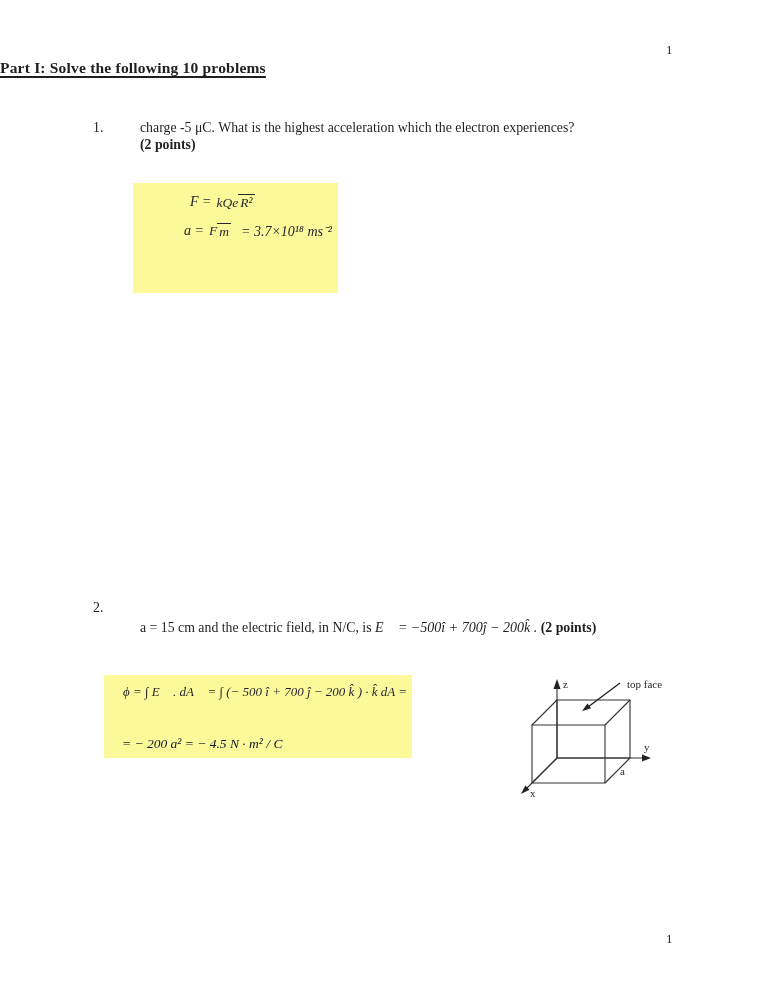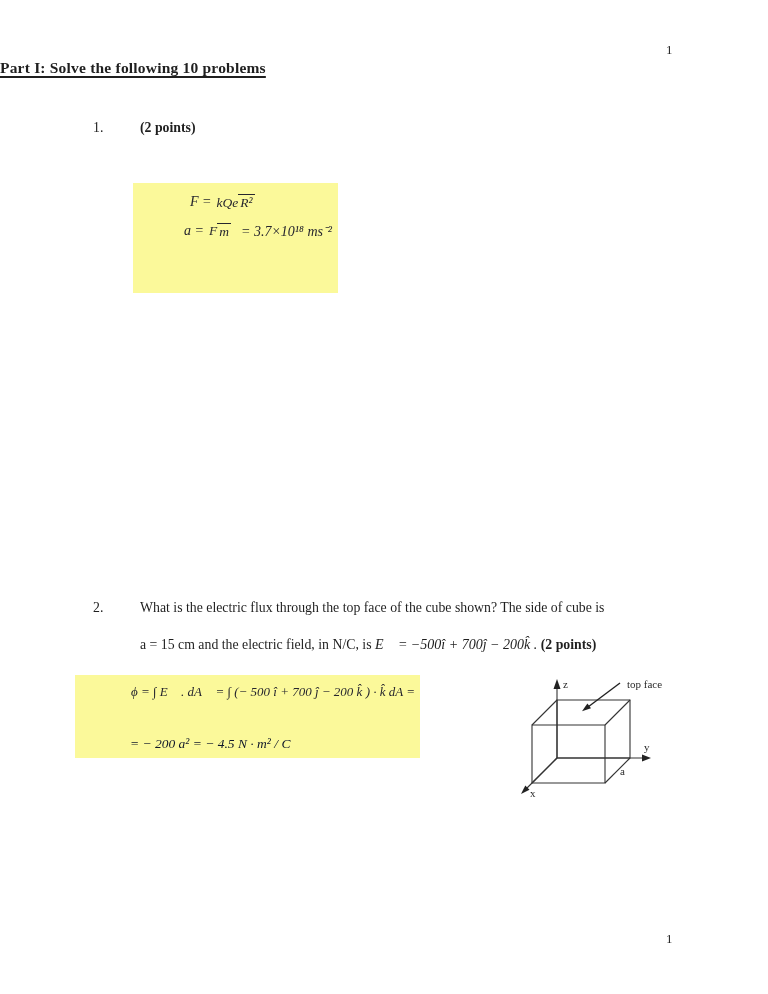--- a/index.html
+++ b/index.html
@@ -25,21 +25,21 @@
     letter-spacing:0.2px;
   }
 
   .problem { position:absolute; display:flex; font-size:13.8px; line-height:16.6px; }
   .problem .pnum { width:47px; flex-shrink:0; }
   .problem .ptext { width:560px; }
   .bold { font-weight:bold; }
 
   .highlight { position:absolute; background:#fbf99a; }
   .box1 { left:133px; top:183px; width:205px; height:110px; }
-  .box2 { left:75px;  top:675px; width:308px; height:83px;padding-left:37px; }
+  .box2 { left:104px;  top:675px; width:308px; height:83px; }
 
   .f-row { display:flex; align-items:center; font-style:italic; font-size:14px; color:#26262e; }
   .f-row1 { margin:11px 0 0 57px; }
   .f-row2 { margin:11px 0 0 51px; }
   .f-row .gap { margin-left:5px; }
   .frac {
     display:inline-flex; flex-direction:row; align-items:center;
     line-height:1.12; margin:0 5px; font-size:13.5px; text-align:center;
   }
   .frac .den { border-top:1.2px solid #26262e; padding:0 2px; }
@@ -62,20 +62,21 @@
 
   <div class="pageno top">1</div>
 
   <div class="title-wrap">
     <span class="title-text">Part I: Solve the following 10 problems</span>
   </div>
 
   <div class="problem p1">
     <div class="pnum">1.</div>
     <div class="ptext">
+      <div>charge -5 μC. What is the highest acceleration which the electron experiences?</div>
       <div class="bold">(2 points)</div>
     </div>
   </div>
 
   <div class="highlight box1" style="background: rgb(251, 249, 154);">
     <div class="f-row f-row1">
       <span>F =</span>
       <span class="frac">
         <span class="num">kQe</span>
         <span class="den">R²</span>
@@ -87,21 +88,20 @@
         <span class="num">F</span>
         <span class="den">m</span>
       </span>
       <span class="gap">= 3.7×10¹⁸ ms⁻²</span>
     </div>
   </div>
 
   <div class="problem p2">
     <div class="pnum">2.</div>
     <div class="ptext">
-      <div>What is the electric flux through the top face of the cube shown? The side of cube is</div>
       <div class="mathline">
         <span>a = 15 cm and the electric field, in N/C, is </span><span class="mathspan">E⃗ = −500î + 700ĵ − 200k̂ . </span><span class="bold">(2 points)</span>
       </div>
     </div>
   </div>
 
   <div class="highlight box2" style="background: rgb(251, 249, 154);">
     <div class="sline1">ϕ = ∫  E⃗ . dA⃗ = ∫ (− 500 î + 700 ĵ − 200 k̂ ) · k̂ dA =</div>
     <div class="sline2">= − 200 a²  = − 4.5 N · m² / C</div>
   </div>

